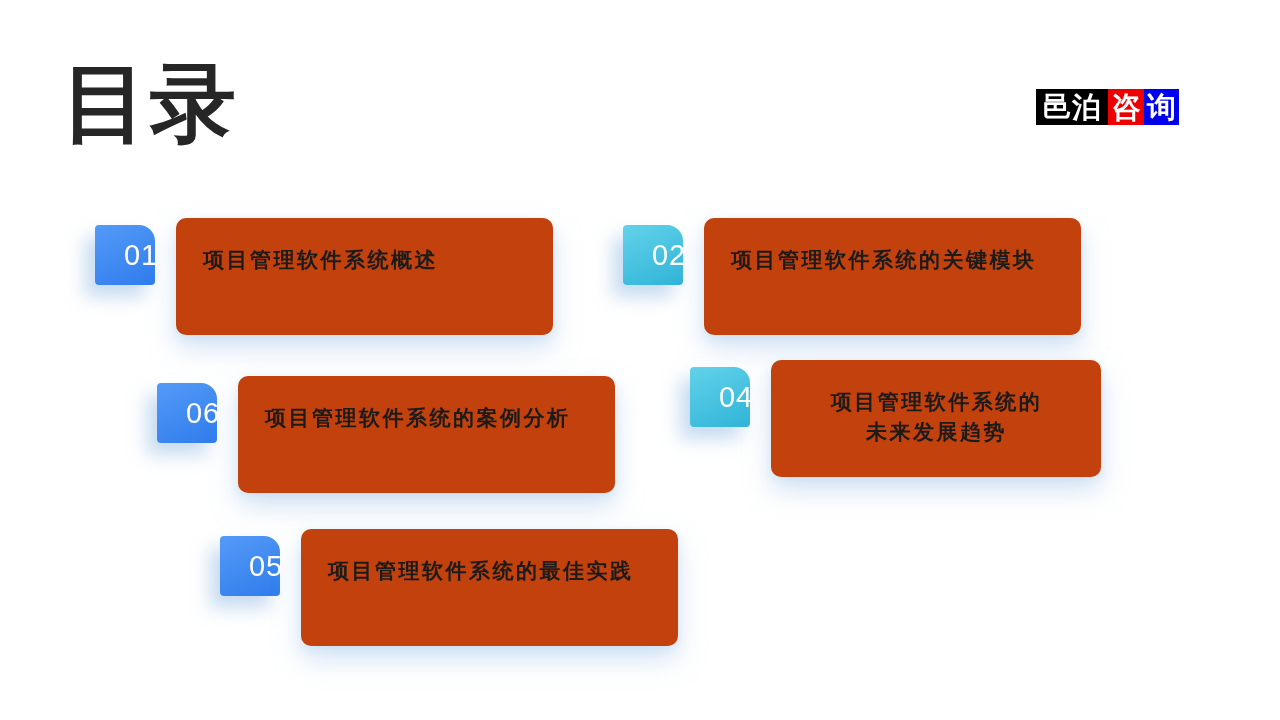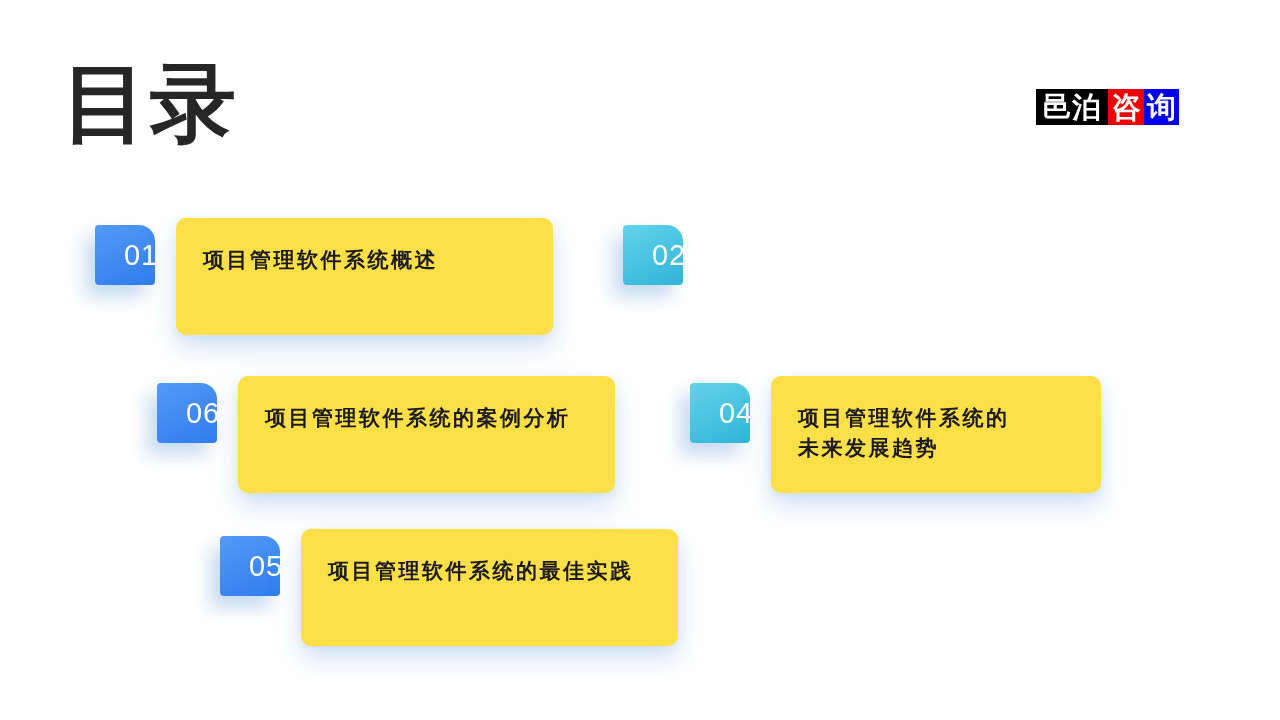--- a/index.html
+++ b/index.html
@@ -43,21 +43,21 @@
   }
   .logo-seg.seg-0 { width:72px; }
   .logo-seg.seg-1 { width:36px; }
   .logo-seg.seg-2 { width:35px; }
 
   
   .toc-item { position:absolute; width:460px; height:120px; }
   .item-1 { left:95px;  top:218px; }
   .item-2 { left:623px; top:218px; }
   .item-3 { left:157px; top:376px; }
-  .item-4 { left:690px; top:376px; }
+  .item-4 { left:690px; top:360px;text-align:center; }
   .item-5 { left:220px; top:529px; }
 
   .badge {
     position:absolute;
     left:0; top:7px;
     width:60px; height:60px;
     border-radius:4px 16px 4px 4px;
     background:linear-gradient(155deg, var(--g1,#549af7), var(--g2,#2f7cec));
     box-shadow:-10px 12px 18px rgba(143,183,227,0.5);
     display:flex;
@@ -67,21 +67,21 @@
     font-size:29px;
     font-weight:400;
     letter-spacing:1px;
     padding-left:32px;
   }
 
   .card {
     position:absolute;
     left:81px; top:0;
     width:377px; height:117px;
-    background:#fde047;
+    background:#c2410c;
     border-radius:10px;
     box-shadow:0 13px 26px rgba(165,200,235,0.5), 0 3px 9px rgba(190,215,240,0.3);
   }
   .item-4 .card { width:330px; }
 
   .card-title {
     padding:27px 26px 0 27px;
     font-size:21px;
     font-weight:700;
     color:#1b1b1b;
@@ -107,20 +107,23 @@
   </div>
   <div class="card">
     <div class="card-title">项目管理软件系统概述</div>
   </div>
 </div>
 
 <div class="toc-item item-2" style="--g1: #63d2ea; --g2: #30b4d8;">
   <div class="badge">
     <span>02</span>
   </div>
+  <div class="card">
+    <div class="card-title">项目管理软件系统的关键模块</div>
+  </div>
 </div>
 
 <div class="toc-item item-3" style="--g1: #549af7; --g2: #2f7cec;">
   <div class="badge">
     <span>06</span>
   </div>
   <div class="card">
     <div class="card-title">项目管理软件系统的案例分析</div>
   </div>
 </div>

